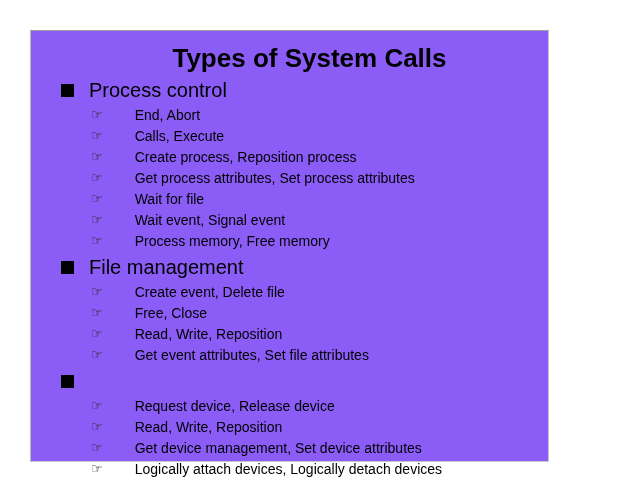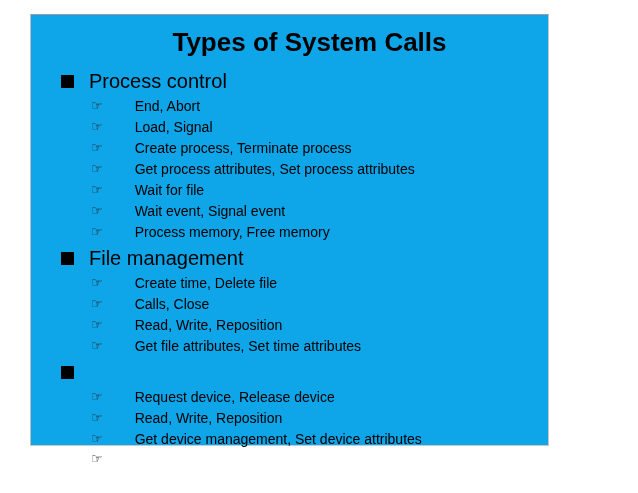--- a/index.html
+++ b/index.html
@@ -10,37 +10,37 @@
     color: #000000;
     overflow: hidden;
   }
   .stage {
     position: relative;
     width: 638px; height: 493px;
     background: #ffffff;
   }
   .slide {
     position: absolute;
-    left: 30px; top: 14px;
+    left: 30px; top: 30px;
     width: 519px; height: 432px;
-    background: #0ea5e9;
+    background: #8b5cf6;
     border-style: solid;
     border-width: 1px;
     border-color: #9e9e9e #c6c6c6 #c9c9c9 #bdbdbd;
   }
   .title {
     margin-top: 12px;
     padding-left: 40px; 
     text-align: center;
     font-size: 26px;
     font-weight: bold;
     line-height: 30px;
     letter-spacing: 0px;
   }
-  .body { margin-top: 11px; }
+  .body { margin-top: 4px; }
   .section { margin-top: 2px; }
   .heading {
     display: flex;
     align-items: center;
     margin-left: 30px;
     height: 26px;
     font-size: 20px;
     line-height: 26px;
   }
   .sq {
@@ -84,26 +84,26 @@
       <span class="heading-text">Process control</span>
     </div>
     <ul class="items">
   <li class="item">
     <span class="hand">☞</span>
     <span class="item-text">End, Abort</span>
   </li>
 
   <li class="item">
     <span class="hand">☞</span>
-    <span class="item-text">Load, Signal</span>
+    <span class="item-text">Calls, Execute</span>
   </li>
 
   <li class="item">
     <span class="hand">☞</span>
-    <span class="item-text">Create process, Terminate process</span>
+    <span class="item-text">Create process, Reposition process</span>
   </li>
 
   <li class="item">
     <span class="hand">☞</span>
     <span class="item-text">Get process attributes, Set process attributes</span>
   </li>
 
   <li class="item">
     <span class="hand">☞</span>
     <span class="item-text">Wait for file</span>
@@ -122,36 +122,36 @@
   </section>
 
   <section class="section">
     <div class="heading">
       <span class="sq"></span>
       <span class="heading-text">File management</span>
     </div>
     <ul class="items">
   <li class="item">
     <span class="hand">☞</span>
-    <span class="item-text">Create time, Delete file</span>
+    <span class="item-text">Create event, Delete file</span>
   </li>
 
   <li class="item">
     <span class="hand">☞</span>
-    <span class="item-text">Calls, Close</span>
+    <span class="item-text">Free, Close</span>
   </li>
 
   <li class="item">
     <span class="hand">☞</span>
     <span class="item-text">Read, Write, Reposition</span>
   </li>
 
   <li class="item">
     <span class="hand">☞</span>
-    <span class="item-text">Get file attributes, Set time attributes</span>
+    <span class="item-text">Get event attributes, Set file attributes</span>
   </li>
 </ul>
   </section>
 
   <section class="section">
     <div class="heading">
       <span class="sq"></span>
     </div>
     <ul class="items">
   <li class="item">
@@ -164,18 +164,19 @@
     <span class="item-text">Read, Write, Reposition</span>
   </li>
 
   <li class="item">
     <span class="hand">☞</span>
     <span class="item-text">Get device management, Set device attributes</span>
   </li>
 
   <li class="item">
     <span class="hand">☞</span>
+    <span class="item-text">Logically attach devices, Logically detach devices</span>
   </li>
 </ul>
   </section>
 </div>
   </div>
 </div>
 
 </body></html>

